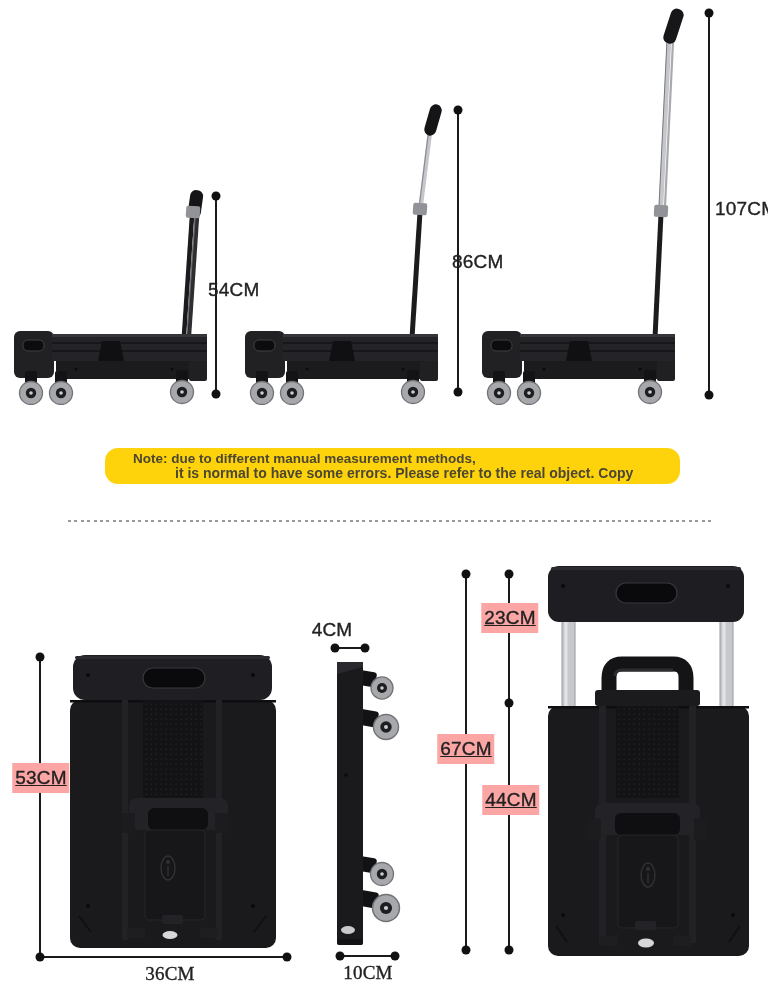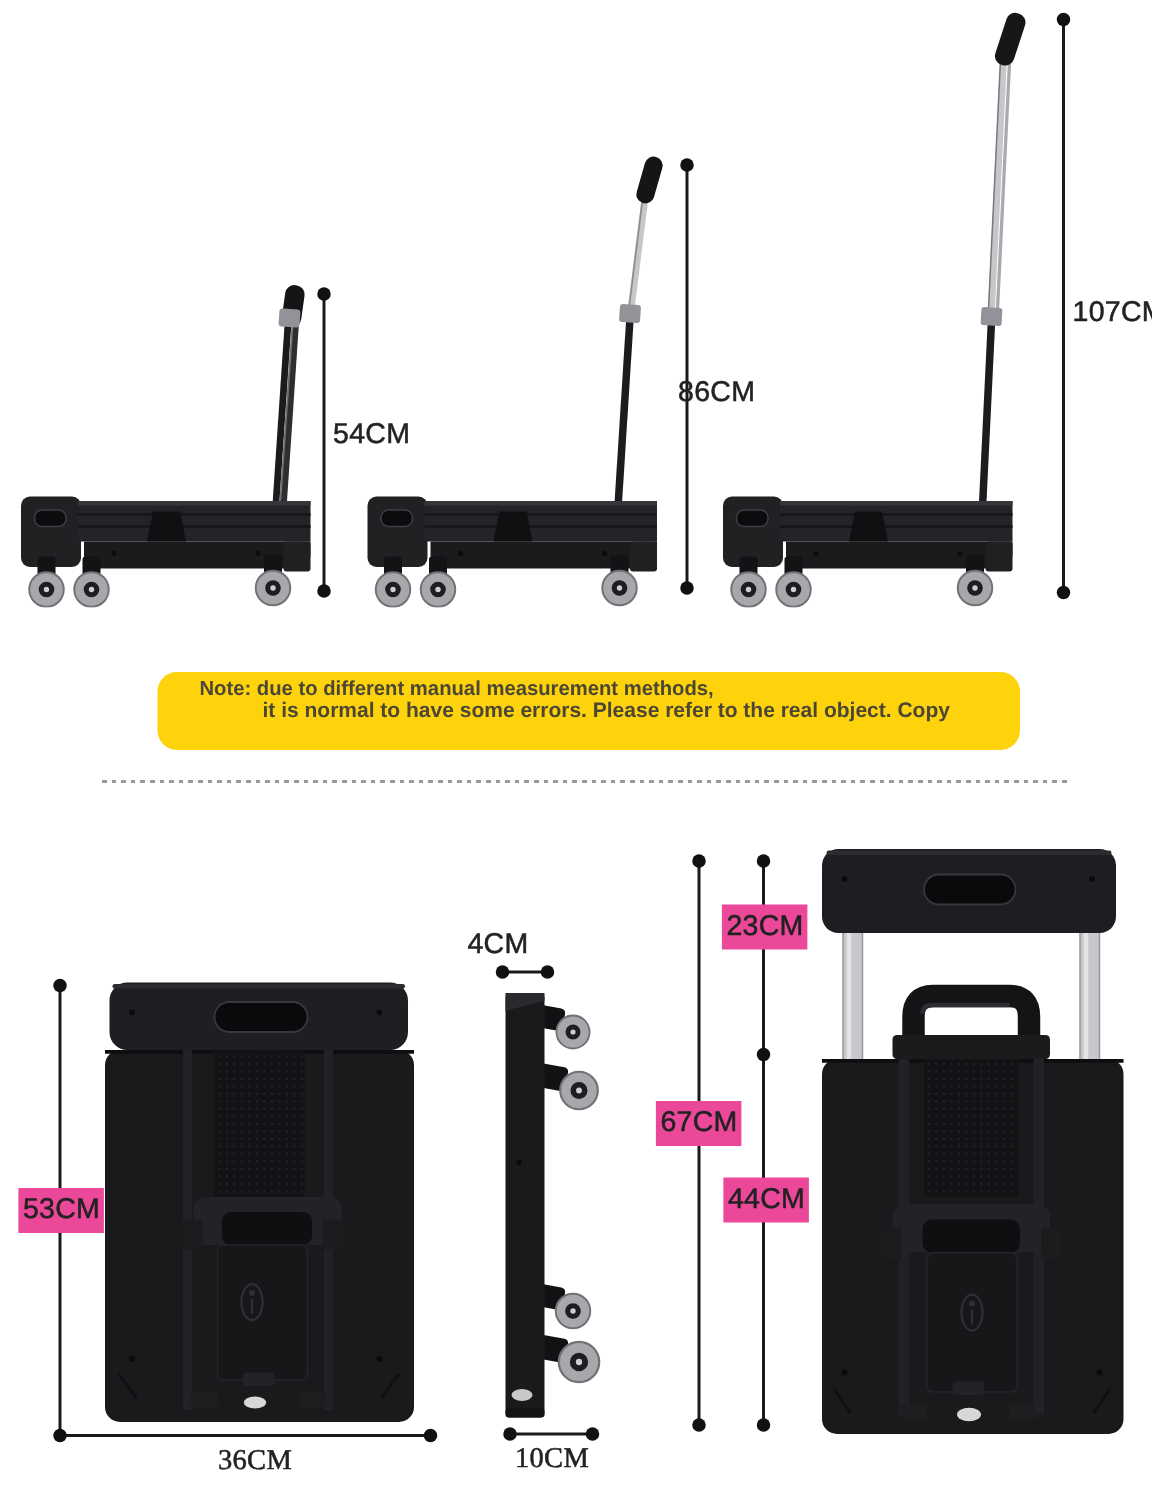--- a/index.html
+++ b/index.html
@@ -12,26 +12,26 @@
   
   .dim-line-v{position:absolute;width:2px;background:#1a1a1a;}
   .dim-line-h{position:absolute;height:2px;background:#1a1a1a;}
   .dim-dot{position:absolute;width:9px;height:9px;border-radius:50%;background:#111;
     transform:translate(-50%,-50%);}
   .dim-label{
     position:absolute;font-size:19px;font-weight:500;color:#222;letter-spacing:0.2px;
     -webkit-text-stroke:0.35px #222;white-space:nowrap;
   }
   .dim-label.side{transform:translateY(-50%);}
-  .dim-label.inline{transform:translate(-50%,-50%);background:#ec4899;padding:4px 3px;}
+  .dim-label.inline{transform:translate(-50%,-50%);background:#fca5a5;padding:4px 3px;text-decoration:underline;}
   .dim-label.below{transform:translate(-50%,0);font-family:Liberation Serif, serif;}
   .dim-label.above{transform:translate(-50%,-100%);}
   
   .note-banner{
-    position:absolute;left:105px;top:448px;width:575px;height:52px;border-radius:13px;
+    position:absolute;left:105px;top:448px;width:575px;height:36px;border-radius:13px;
     background:#ffd30b;
   }
   .note-banner .l1{position:absolute;left:28px;top:3px;font-size:13.5px;line-height:15px;
     font-weight:600;color:#4b4734;white-space:nowrap;}
   .note-banner .l2{position:absolute;left:70px;top:18px;font-size:14px;line-height:15px;
     font-weight:600;color:#4b4734;white-space:nowrap;}
   .divider{
     position:absolute;left:68px;top:520px;width:645px;height:2.4px;
     background:repeating-linear-gradient(90deg,#9a9a9a 0 3px,transparent 3px 6.4px);
   }
@@ -79,21 +79,21 @@
       <line x1="177" y1="152" x2="185" y2="33" stroke="#2e2e31" stroke-width="4.5"></line>
       <line x1="175" y1="150" x2="183" y2="35" stroke="#6e6f73" stroke-width="1.2"></line>
       <rect x="177" y="7" width="13" height="28" rx="6" fill="#151518" transform="rotate(8 183 21)"></rect>
       <rect x="174" y="23" width="14" height="12" rx="2" fill="#929398" transform="rotate(4 181 29)"></rect>
     </g>
     <use href="#platform-side" x="2" y="146"></use>
   </svg>
   <div class="dim-line-v" style="left:214.5px;top:196px;height:198px"></div>
   <div class="dim-dot" style="left:215.5px;top:196px"></div>
   <div class="dim-dot" style="left:215.5px;top:394px"></div>
-  <div class="dim-label side" style="left:222px;top:290px">54CM</div>
+  <div class="dim-label side" style="left:208px;top:290px">54CM</div>
 
   <svg class="abs" style="left:242px;top:96px" width="205" height="309" viewBox="0 0 205 309">
     <g>
       <line x1="170" y1="242" x2="178" y2="116" stroke="#1c1c1f" stroke-width="5"></line>
       <line x1="179" y1="108" x2="188" y2="36" stroke="#c6c7cb" stroke-width="4.5"></line>
       <line x1="177.5" y1="108" x2="186.5" y2="36" stroke="#8e8f93" stroke-width="1.2"></line>
       <rect x="185" y="8" width="12" height="32" rx="6" fill="#151518" transform="rotate(16 191 24)"></rect>
       <rect x="171" y="107" width="14" height="12" rx="2" fill="#929398" transform="rotate(4 178 113)"></rect>
     </g>
     <use href="#platform-side" x="3" y="233"></use>
@@ -153,21 +153,21 @@
       <path d="M103,218 L103,228" stroke="#303034" stroke-width="1.5"></path>
       <rect x="97" y="267" width="21" height="9" rx="2" fill="#232327"></rect>
       <rect x="62" y="280" width="18" height="10" rx="2" fill="#1e1e21"></rect>
       <rect x="135" y="280" width="18" height="10" rx="2" fill="#1e1e21"></rect>
     </g>
     <ellipse cx="105" cy="287" rx="7.5" ry="4" fill="#d7d7d9"></ellipse>
   </svg>
 
   <div class="dim-line-v" style="left:39px;top:657px;height:300px"></div>
   <div class="dim-dot" style="left:40px;top:657px"></div>
-  <div class="dim-label inline" style="left:41px;top:807px">53CM</div>
+  <div class="dim-label inline" style="left:41px;top:778px">53CM</div>
 
   <div class="dim-line-h" style="left:40px;top:956px;width:247px"></div>
   <div class="dim-dot" style="left:40px;top:957px"></div>
   <div class="dim-dot" style="left:287px;top:957px"></div>
   <div class="dim-label below" style="left:170px;top:963px">36CM</div>
 
   <svg class="abs" style="left:322px;top:655px" width="90" height="300" viewBox="0 0 90 300">
     <g>
       <rect x="34" y="16" width="20" height="15" rx="3" fill="#121215" transform="rotate(10 44 24)"></rect>
       <rect x="34" y="55" width="22" height="16" rx="3" fill="#121215" transform="rotate(10 45 63)"></rect>

